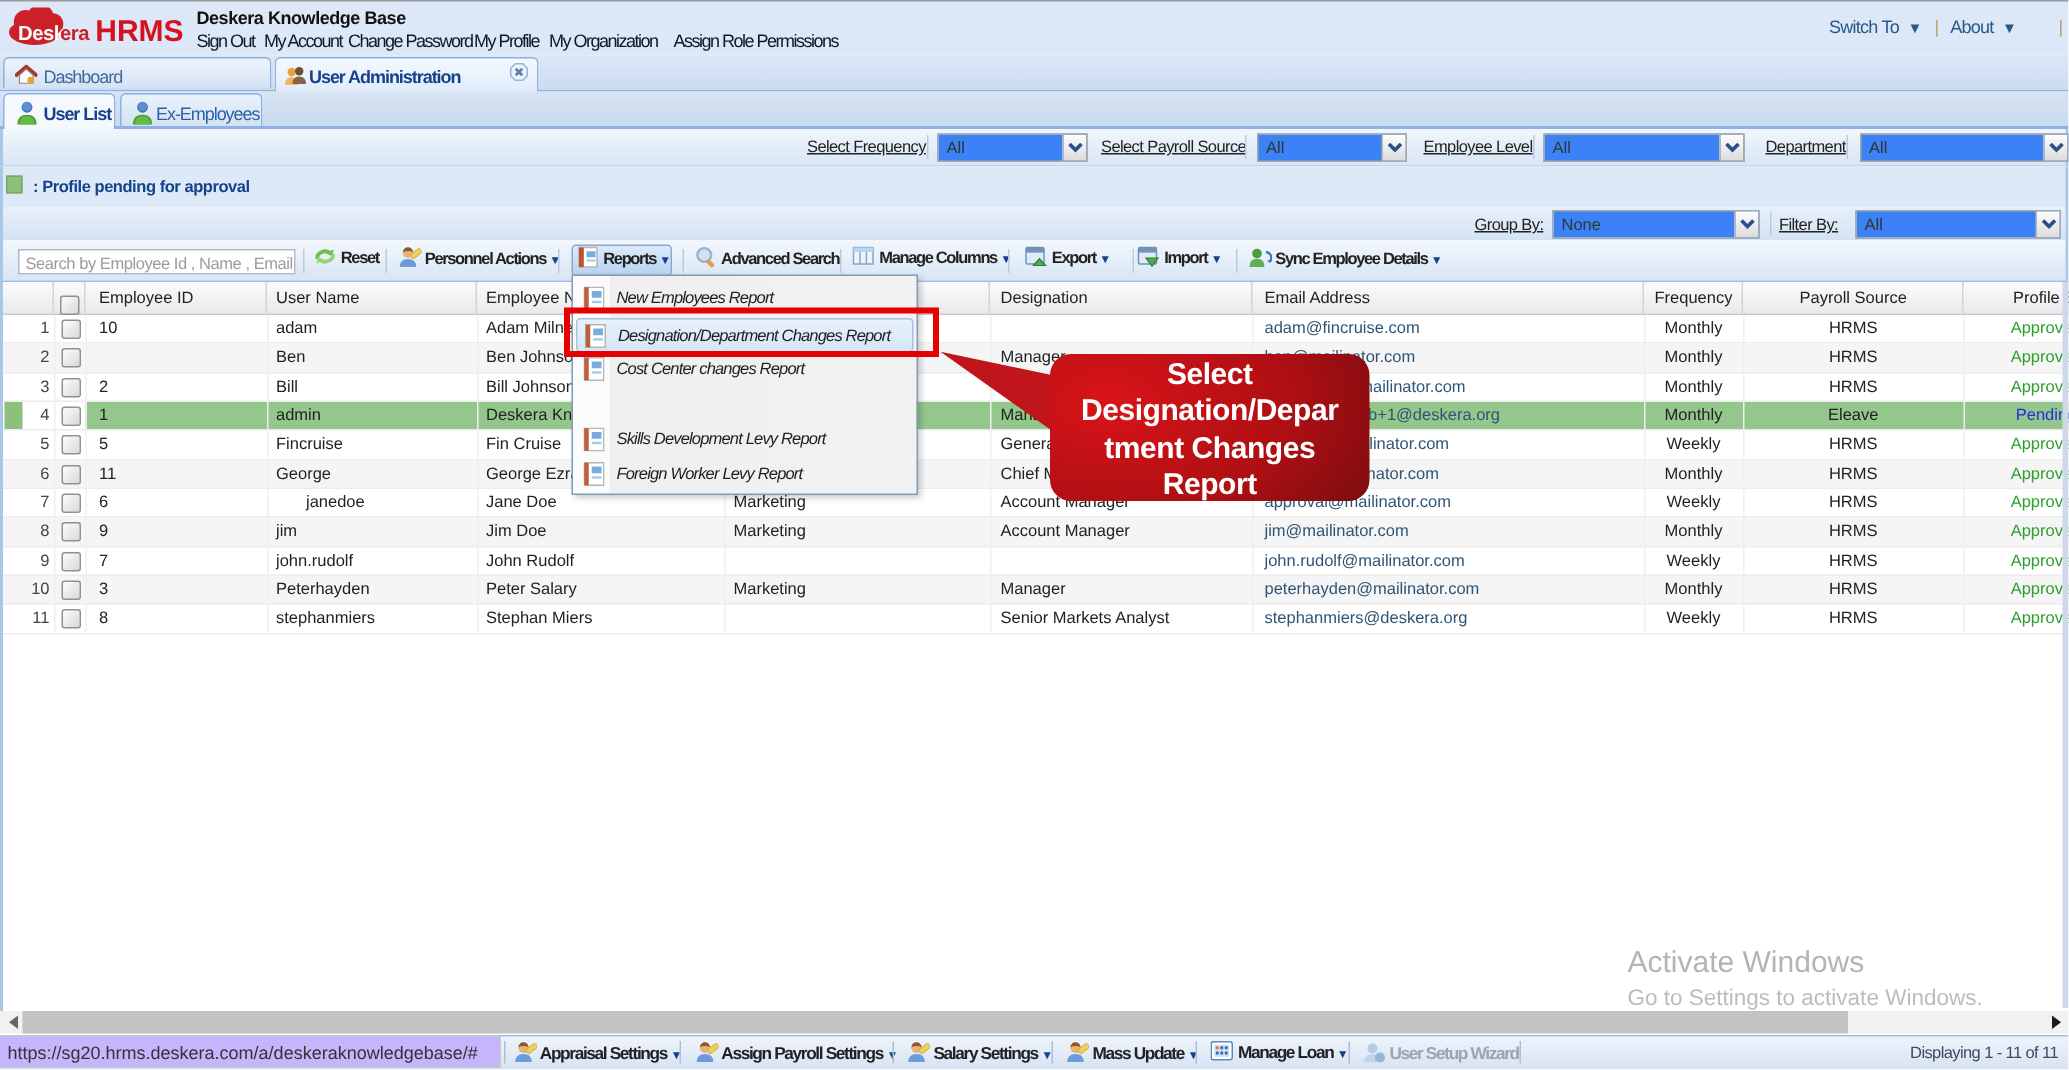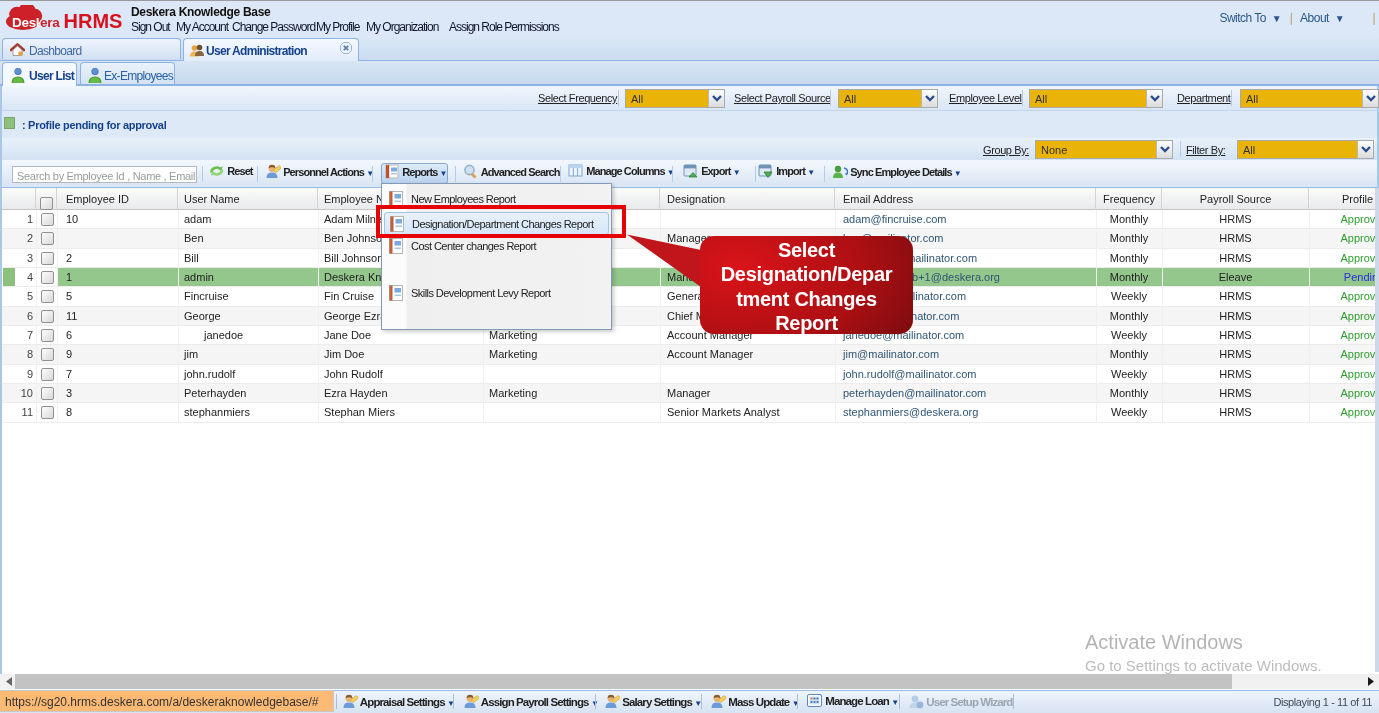--- a/index.html
+++ b/index.html
@@ -17,21 +17,21 @@
 #tab-dash { left:2px; width:179px; height:21px; background:linear-gradient(#eef4fc,#d3e1f3); color:#41699e; }
 #tab-ua { left:183px; width:176px; background:linear-gradient(#f4f9ff,#e0ebfa); color:#15428b; font-weight:bold; height:24px; }
 #tabrow2 { left:0; top:61px; width:1379px; height:25px; background:linear-gradient(#d8e5f4,#c8daee); border-bottom:2px solid #8db2e3; }
 .tab2 { position:absolute; top:1px; height:24px; border:1px solid #8db2e3; border-bottom:none; border-radius:4px 4px 0 0; font-size:12px; letter-spacing:-0.7px; }
 #tab-ul { left:2px; width:75px; background:#f5f9fe; color:#15428b; font-weight:bold; height:24px; }
 #tab-ex { left:80px; width:95px; height:22px; background:linear-gradient(#eaf2fb,#d4e2f2); color:#2a62a8; }
 .tabtxt { position:absolute; top:5px; white-space:nowrap; }
 
 #filterbar { left:0; top:86px; width:1379px; height:25px; background:linear-gradient(#f0f6fd,#d9e6f5); border-bottom:1px solid #c3d5ea; border-left:2px solid #a8c8e8; border-right:2px solid #a8c8e8; }
 .lbl { position:absolute; font-size:11px; color:#222; top:6px; letter-spacing:-0.4px; white-space:nowrap;text-decoration:underline; }
-.combo { position:absolute; top:3px; height:19px; background:#eab308; border:1px solid #a9a9a9; font-size:11px; color:#333; }
+.combo { position:absolute; top:3px; height:19px; background:#3b82f6; border:1px solid #a9a9a9; font-size:11px; color:#333; }
 .combo .val { position:absolute; left:5px; top:3px; }
 .combo .trig { position:absolute; right:0; top:0; width:16px; height:17px; background:linear-gradient(#fdfdfd,#dcdcdc); border-left:1px solid #b7b7b7; }
 .trig svg { position:absolute; left:3px; top:5px; }
 .tsep { position:absolute; top:4px; width:1px; height:16px; background:#b7cbe2; }
 
 #legendrow { left:0; top:111px; width:1379px; height:27px; background:#dde9f6; border-left:2px solid #a8c8e8; border-right:2px solid #a8c8e8; }
 #legendsq { left:4px; top:117px; width:11px; height:12px; background:#8cc07c; border:1px solid #79a569; }
 #legendtxt { left:22px; top:119px; font-size:11px; font-weight:bold; color:#15428b; letter-spacing:-0.3px; }
 
 #groupbar { left:0; top:138px; width:1379px; height:22px; background:linear-gradient(#e8f1fa,#d3e2f2); border-left:2px solid #a8c8e8; border-right:2px solid #a8c8e8; }
@@ -50,34 +50,34 @@
 .grow.sel .selbg { position:absolute; left:55px; top:0; width:1322px; height:100%; background:#93c78b; }
 .gc { position:absolute; top:3px; z-index:2; font-size:11px; color:#222; white-space:nowrap; }
 .gnum { position:absolute; top:3px; width:31px; left:0; text-align:right; font-size:11px; color:#444; }
 .gcb { position:absolute; left:39px; top:3px; width:13px; height:13px; background:linear-gradient(135deg,#fdfdfd,#d8d8d8); border:1px solid #919191; border-radius:2px; }
 .pend { position:absolute; left:1px; top:0px; width:12px; height:18px; background:#8cc07c; }
 .colline { position:absolute; top:0; width:1px; height:213px; background:#f0f0f0; }
 .stat-a { color:#2d9e2d; }
 .stat-p { color:#2a2ae0; }
 
 #repmenu { left:381px; top:183px; width:231px; height:147px; background:linear-gradient(90deg,#fbfbfb 0px,#fbfbfb 24px,#efefef 25px,#f2f2f2 100%); border:1px solid #8399b5; box-shadow:2px 2px 4px rgba(0,0,0,0.2); z-index:10; }
-.mitem { position:absolute; left:2px; width:225px; height:23.4px; font-size:11px; color:#222; }
+.mitem { position:absolute; left:2px; width:225px; height:23.4px; font-size:11px; color:#222;font-style:italic; }
 .mitem .mtxt { position:absolute; left:27px; top:5px; white-space:nowrap; letter-spacing:-0.55px; }
 .mitem.hl { background:linear-gradient(#e8f1fc,#d5e6f7); border:1px solid #a3c2e8; border-radius:3px; }
 .micon { position:absolute; left:5px; top:3px; }
 #redbox { left:376px; top:205px; width:250px; height:33px; border:4px solid #e60000; z-index:30; }
 #tailsvg { left:620px; top:230px; z-index:31; }
 #bubble { left:700px; top:236px; width:213px; height:98px; border-radius:14px; background:radial-gradient(ellipse 260px 160px at 18% 32%, #d91419 0%, #ad0f13 48%, #5c0a0c 100%); z-index:32; color:#fff; font-weight:bold; font-size:20px; text-align:center; line-height:24.4px; padding-top:2px; letter-spacing:-0.3px; }
 
 #watermark1 { left:1085px; top:631px; font-size:20px; color:#b4b4b4; }
 #watermark2 { left:1085px; top:657px; font-size:15px; color:#bcbcbc; }
 #hscroll { left:0; top:674px; width:1379px; height:15px; background:#f1f1f1; }
 #hthumb { left:15px; top:0px; width:1217px; height:15px; background:#c3c3c3; }
 #statusbar { left:0; top:690px; width:1379px; height:23px; background:linear-gradient(#eef4fb,#d7e3f2); border-top:1px solid #99bbe8; }
-#urlbox { left:0; top:690px; width:334px; height:22px; background:#fdba74; border:1px solid #c8c8c8; border-left:none; font-size:12px; color:#333; padding:4px 0 0 5px; z-index:5; white-space:nowrap; overflow:hidden; }
+#urlbox { left:0; top:690px; width:334px; height:22px; background:#c4b5fd; border:1px solid #c8c8c8; border-left:none; font-size:12px; color:#333; padding:4px 0 0 5px; z-index:5; white-space:nowrap; overflow:hidden; }
 .bbtn { position:absolute; top:694px; font-size:11.5px; font-weight:bold; color:#222; white-space:nowrap; letter-spacing:-0.9px; }
 .bbtn .pic { vertical-align:-3px; }
 .bbtn .cap { color:#15428b; font-size:8px; }
 .bsep { position:absolute; top:694px; width:1px; height:15px; background:#aebfd4; }
 #displaying { right:7px; top:696px; font-size:11px; color:#3b4b5c; letter-spacing:-0.4px; }
 </style>
 </head>
 <body>
 
 <div class="abs" id="topbar"></div>
@@ -389,21 +389,21 @@
       <div class="gc stat-a" style="left:1302px; width:120px; text-align:center;">Approved</div>
     </div>
     <div class="grow" style="top:115.92px; border-bottom:1px solid #ececec;">
       <div class="gnum">7</div>
       <div class="gcb"></div>
       <div class="gc" style="left:64px;">6</div>
       <div class="gc" style="left:182px;padding-left:20px;">janedoe</div>
       <div class="gc" style="left:322px;">Jane Doe</div>
       <div class="gc" style="left:487px;">Marketing</div>
       <div class="gc" style="left:665px;">Account Manager</div>
-      <div class="gc" style="left:841px; color:#2f5576;">janedoe@mailinator.com</div>
+      <div class="gc" style="left:841px; color:#2f5576;">approval@mailinator.com</div>
       <div class="gc" style="left:1094px; width:66px; text-align:center;">Weekly</div>
       <div class="gc" style="left:1160px; width:147px; text-align:center;">HRMS</div>
       <div class="gc stat-a" style="left:1302px; width:120px; text-align:center;">Approved</div>
     </div>
     <div class="grow alt" style="top:135.24px; border-bottom:1px solid #ececec;">
       <div class="gnum">8</div>
       <div class="gcb"></div>
       <div class="gc" style="left:64px;">9</div>
       <div class="gc" style="left:182px;">jim</div>
       <div class="gc" style="left:322px;">Jim Doe</div>
@@ -425,21 +425,21 @@
       <div class="gc" style="left:841px; color:#2f5576;">john.rudolf@mailinator.com</div>
       <div class="gc" style="left:1094px; width:66px; text-align:center;">Weekly</div>
       <div class="gc" style="left:1160px; width:147px; text-align:center;">HRMS</div>
       <div class="gc stat-a" style="left:1302px; width:120px; text-align:center;">Approved</div>
     </div>
     <div class="grow alt" style="top:173.88px; border-bottom:1px solid #ececec;">
       <div class="gnum">10</div>
       <div class="gcb"></div>
       <div class="gc" style="left:64px;">3</div>
       <div class="gc" style="left:182px;">Peterhayden</div>
-      <div class="gc" style="left:322px;">Ezra Hayden</div>
+      <div class="gc" style="left:322px;">Peter Salary</div>
       <div class="gc" style="left:487px;">Marketing</div>
       <div class="gc" style="left:665px;">Manager</div>
       <div class="gc" style="left:841px; color:#2f5576;">peterhayden@mailinator.com</div>
       <div class="gc" style="left:1094px; width:66px; text-align:center;">Monthly</div>
       <div class="gc" style="left:1160px; width:147px; text-align:center;">HRMS</div>
       <div class="gc stat-a" style="left:1302px; width:120px; text-align:center;">Approved</div>
     </div>
     <div class="grow" style="top:193.20px; border-bottom:1px solid #ececec;">
       <div class="gnum">11</div>
       <div class="gcb"></div>
@@ -494,20 +494,29 @@
       <span class="mtxt">Cost Center changes Report</span>
     </div>
     <div class="mitem" style="top:97.8px;">
       <svg class="micon" width="14" height="16">
         <rect x="0.5" y="0.5" width="13" height="15" fill="#fff" stroke="#b5b5b5"></rect>
         <rect x="0.5" y="0.5" width="3" height="15" fill="#c0603a"></rect>
         <rect x="5.5" y="3" width="6.5" height="4.5" fill="#7aabdd"></rect>
         <rect x="5.5" y="9.5" width="6.5" height="1.6" fill="#a9c7e6"></rect>
       </svg>
       <span class="mtxt">Skills Development Levy Report</span>
+    </div>
+    <div class="mitem" style="top:121.2px;">
+      <svg class="micon" width="14" height="16">
+        <rect x="0.5" y="0.5" width="13" height="15" fill="#fff" stroke="#b5b5b5"></rect>
+        <rect x="0.5" y="0.5" width="3" height="15" fill="#c0603a"></rect>
+        <rect x="5.5" y="3" width="6.5" height="4.5" fill="#7aabdd"></rect>
+        <rect x="5.5" y="9.5" width="6.5" height="1.6" fill="#a9c7e6"></rect>
+      </svg>
+      <span class="mtxt">Foreign Worker Levy Report</span>
     </div>
   </div>
 
 <div class="abs" id="redbox"></div>
 
 <div class="abs" id="tailsvg"><svg width="85" height="60">
       <polygon points="7,4.5 81,20 81,57" fill="#c0161b"></polygon>
     </svg></div>
 
 <div class="abs" id="bubble">Select<br>Designation/Depar<br>tment Changes<br>Report</div>

